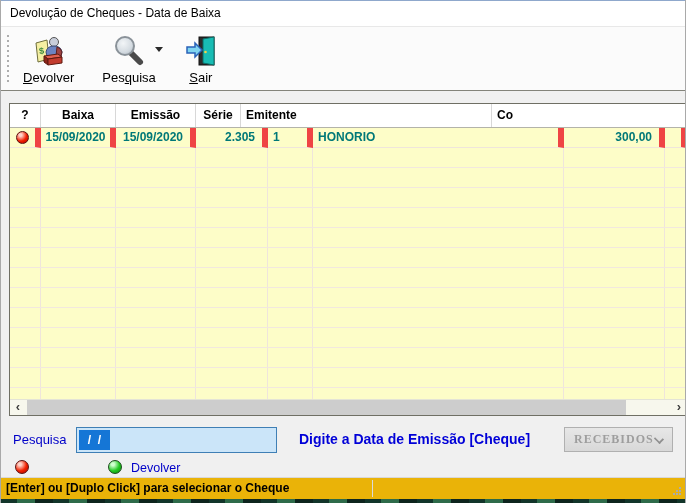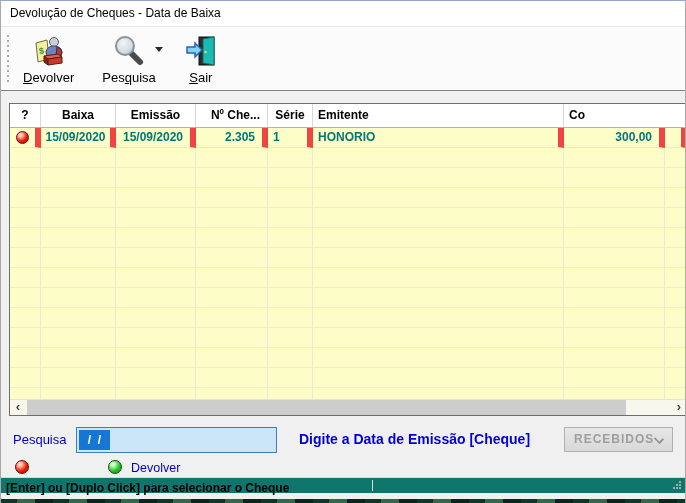--- a/index.html
+++ b/index.html
@@ -94,31 +94,31 @@
     display:inline-block; height:20px; line-height:20px; background:#1576D6;
     color:#FFFFFF; font-size:12px; font-weight:bold; white-space:pre; padding:0 2px;
   }
   #prompt { position:absolute; left:298px; top:431px; font-size:14px; font-weight:bold; color:#0000D8; }
   #filter-combo {
     position:absolute; left:563px; top:427px; width:109px; height:25px;
     background:linear-gradient(#E7E7E7,#D8D8D8); border:1px solid #B0B0B0;
   }
   #filter-combo .val {
     font-size:12px; font-weight:bold; color:#9E9E9E; letter-spacing:1px;
-    line-height:23px; padding-left:9px; white-space:nowrap;
+    line-height:23px; padding-left:9px; white-space:nowrap;font-family:Liberation Serif, serif;
   }
   #filter-combo .chev {
     position:absolute; right:9px; top:7px; width:8px; height:8px;
     border-right:2px solid #909090; border-bottom:2px solid #909090;
     transform:rotate(45deg) scale(1,0.8); transform-origin:center;
   }
   
   #statusbar {
-    position:absolute; left:0; top:477px; width:100%; height:16px;
-    background:#0f766e; border-top:1px solid #D8D8D8;
+    position:absolute; left:0; top:477px; width:100%; height:22px;
+    background:#eab308; border-top:1px solid #D8D8D8;
   }
   #statusbar .text { font-size:12px; font-weight:bold; color:#000; line-height:20px; padding-left:5px; }
   #statusbar .divider { position:absolute; left:371px; top:2px; bottom:2px; width:1px; background:#DADADA; }
   #resize-grip {
     position:absolute; right:3px; bottom:3px; width:10px; height:10px;
     background:
       radial-gradient(circle at 8px 2px, #ABABAB 1.2px, transparent 1.4px),
       radial-gradient(circle at 5px 5px, #ABABAB 1.2px, transparent 1.4px),
       radial-gradient(circle at 8px 5px, #ABABAB 1.2px, transparent 1.4px),
       radial-gradient(circle at 2px 8px, #ABABAB 1.2px, transparent 1.4px),
@@ -196,21 +196,20 @@
       </div>
 
     </div>
   </div>
 
   <div id="grid">
     <div class="g-header">
       <div class="g-hcell c-q al-c">?</div>
       <div class="g-hcell c-baixa al-c">Baixa</div>
       <div class="g-hcell c-emissao al-c">Emissão</div>
-      <div class="g-hcell c-ncheque al-r">Nº Che...</div>
       <div class="g-hcell c-serie al-c">Série</div>
       <div class="g-hcell c-emitente al-l">Emitente</div>
       <div class="g-hcell c-co al-l">Co</div>
     </div>
 
     <div class="g-row">
       <div class="g-dcell c-q cell-flag">
         <span class="dot"></span>
       </div>
       <div class="g-dcell c-baixa al-c">15/09/2020</div>

